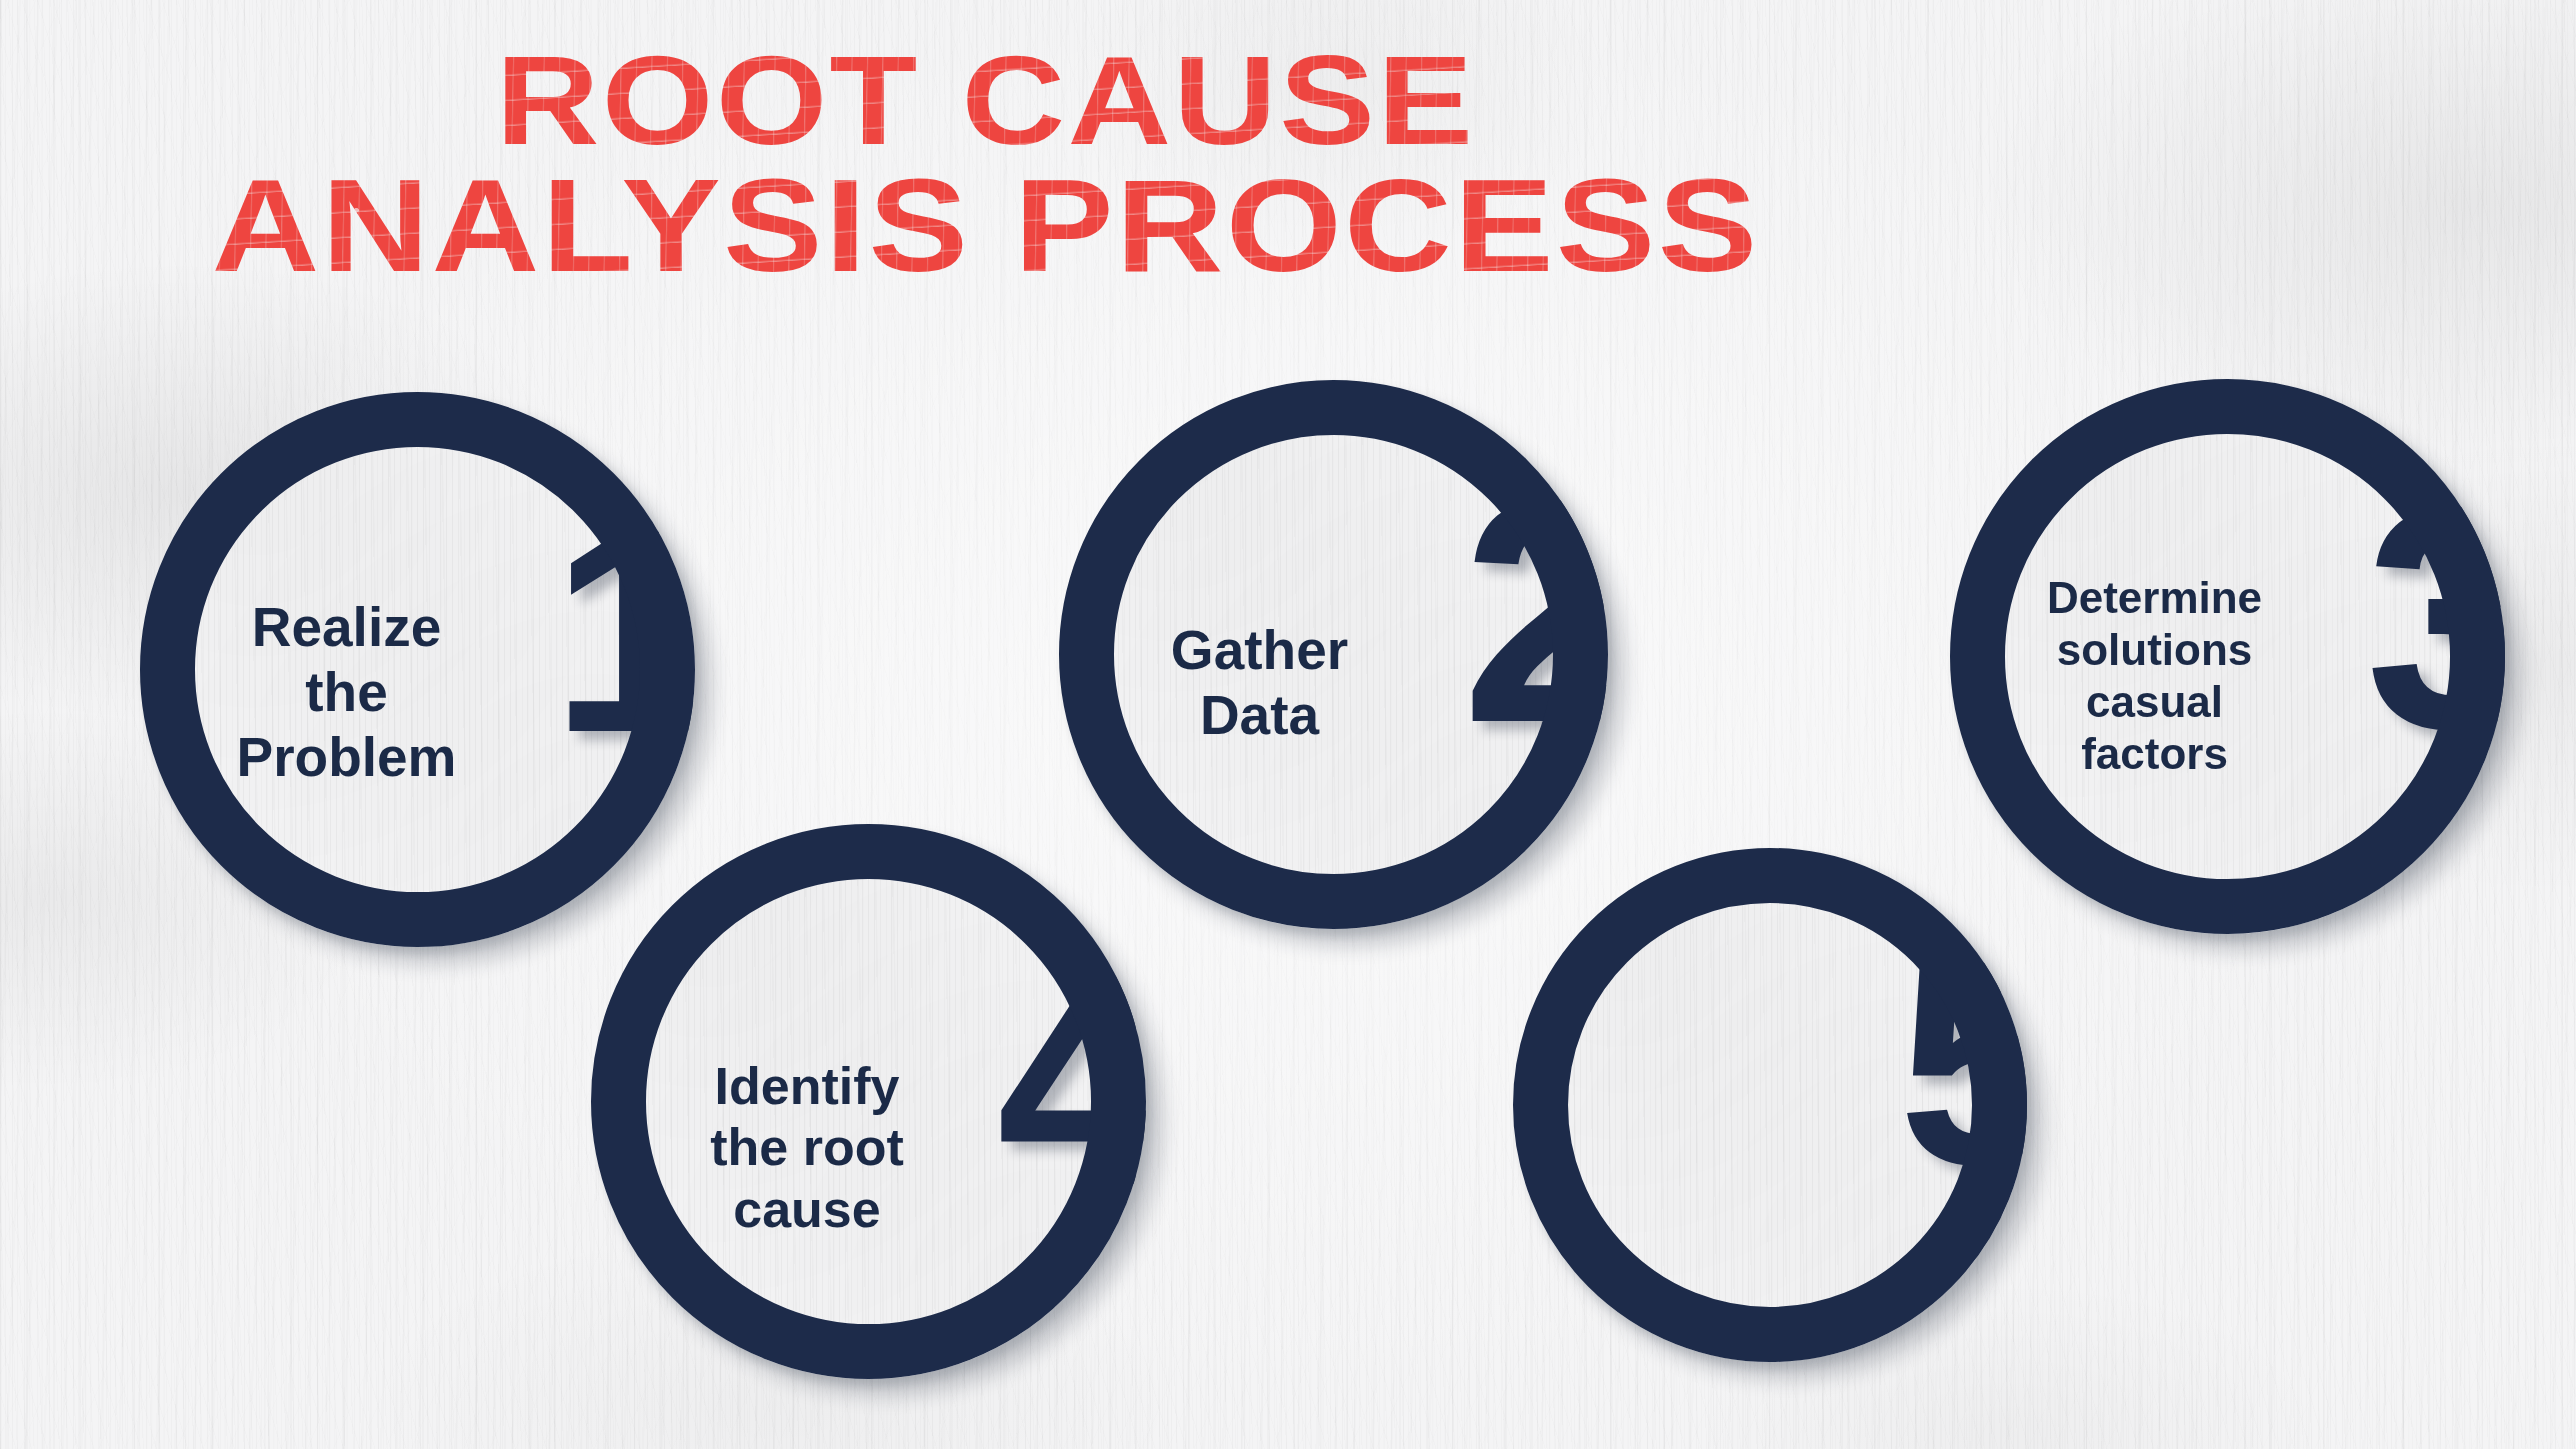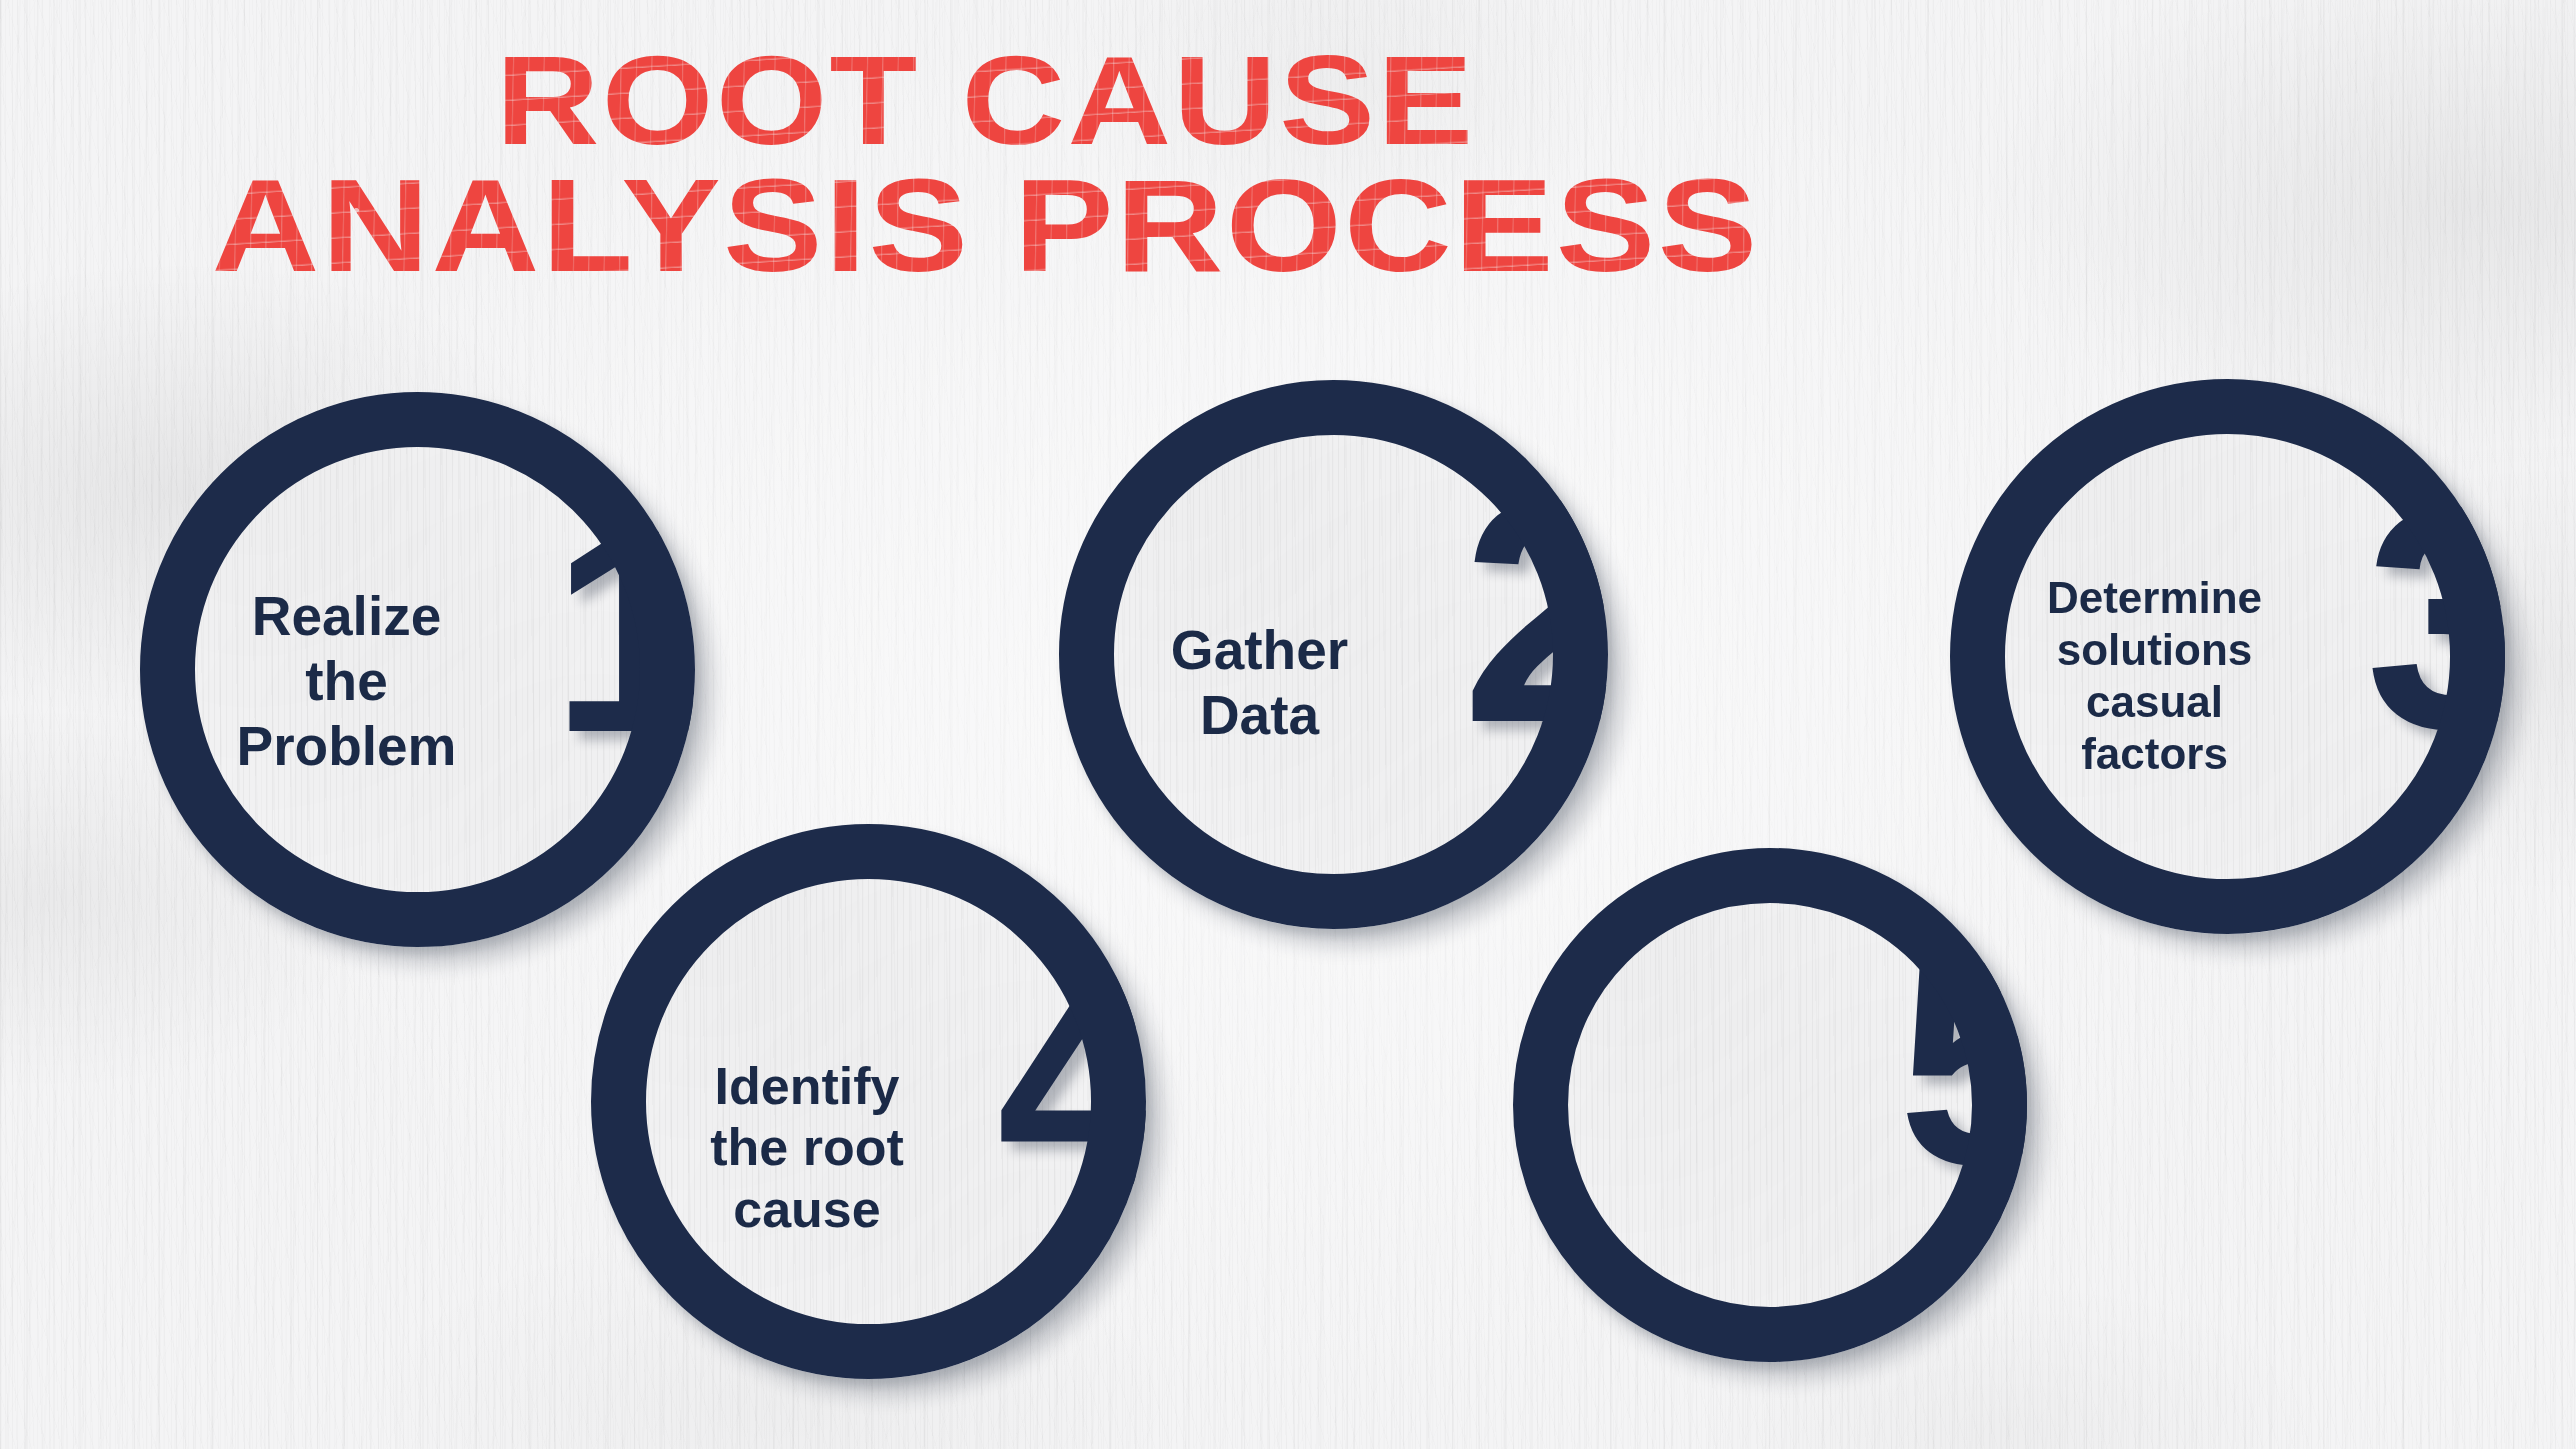--- a/index.html
+++ b/index.html
@@ -176,21 +176,21 @@
     text-align:center;
     line-height:1.18;
     pointer-events:none;
     white-space:pre-line;
   }
 
   
   
   #step-1{ left:140px;  top:392px;  width:555px;  height:555px; }
   #step-1 .numeral{ font-size:291px; right:-18px; top:126px; }
-  #step-1 .label { left:36px; top:192px; width:341px; font-size:55px; }
+  #step-1 .label { left:36px; top:203px; width:341px; font-size:55px; }
 
   
   #step-2{ left:1059px; top:380px;  width:549px;  height:549px; }
   #step-2 .numeral{ font-size:317px; right:-30px; top:108px; }
   #step-2 .label { left:33px; top:238px; width:335px; font-size:55px; }
 
   
   #step-3{ left:1950px; top:379px;  width:555px;  height:555px; }
   #step-3 .numeral{ font-size:316px; right:-36px; top:116px; }
   #step-3 .label { left:37px; top:193px; width:335px; font-size:44px; }

